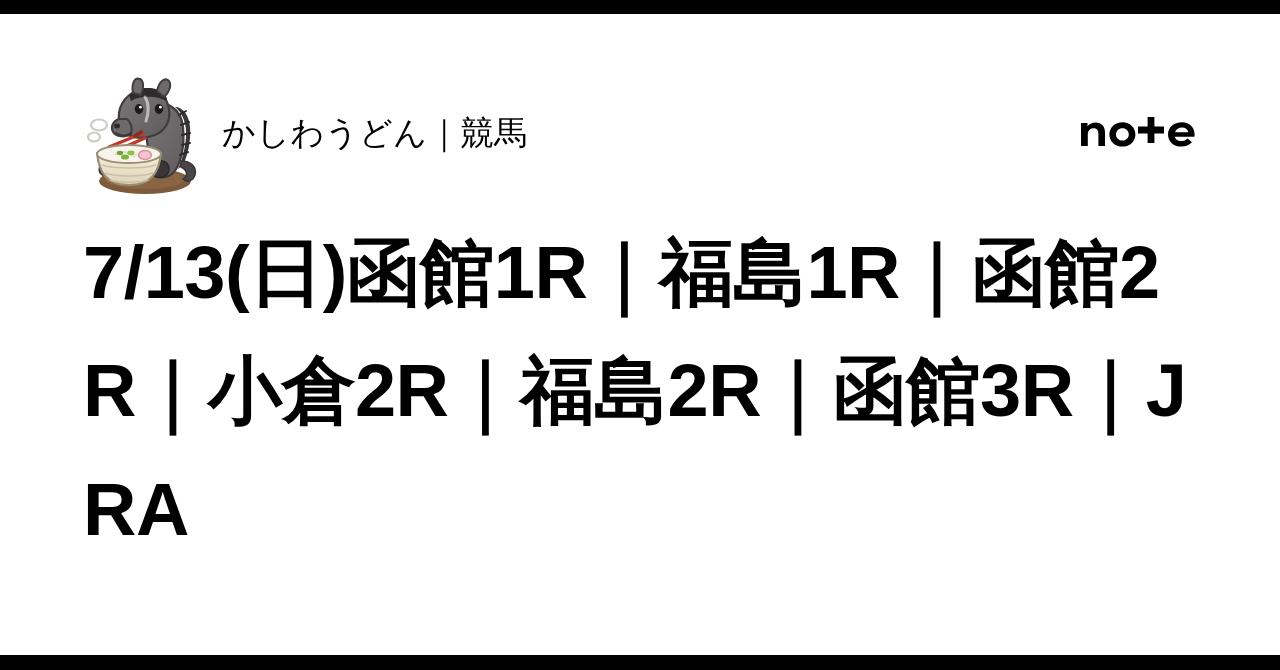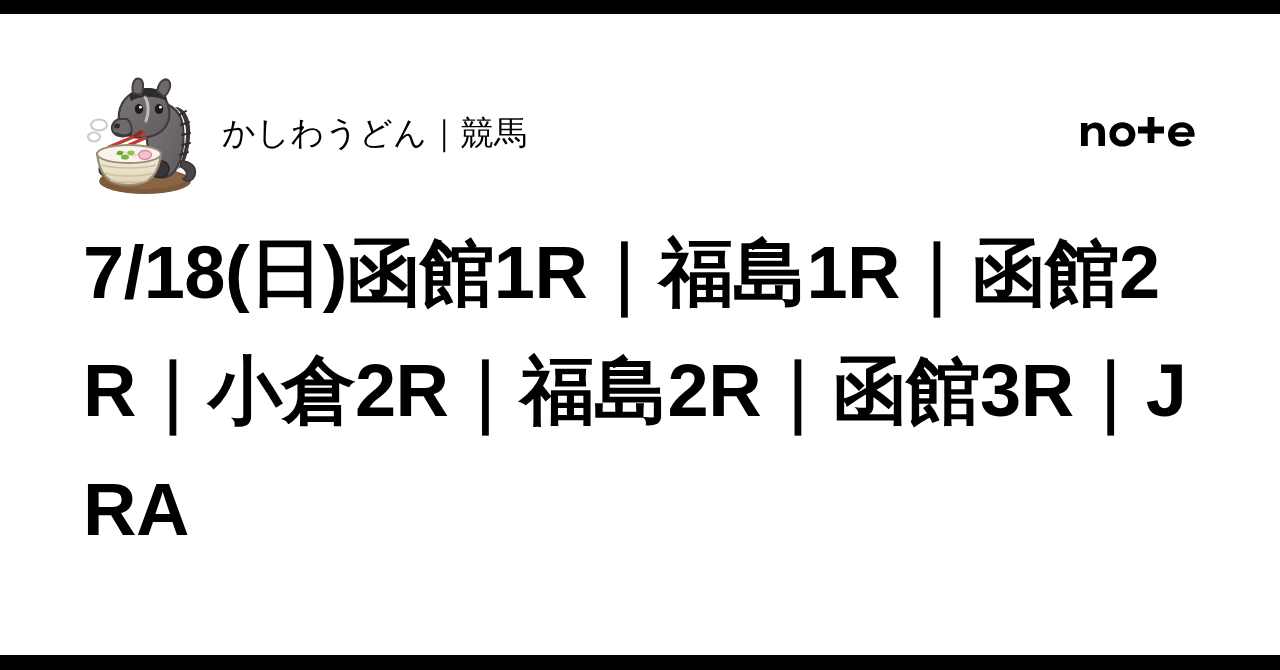--- a/index.html
+++ b/index.html
@@ -221,18 +221,18 @@
                      L95.6 19.7 C96.5 22.4 99 24 102.2 24 C104.8 24 107 23.1 108.6 21.4
                      L113 25.3 C110.4 28.1 106.8 29.6 102.2 29.6 C94.6 29.6 89 24.3 89 17.4
                      C89 10.5 94.6 5.2 103.2 5.2 Z
                      M103 10.6 C99.8 10.6 97 12.4 96 15.3 L109.4 15.3
                      C108.7 12.4 106.2 10.6 103 10.6 Z" fill="#000000"></path>
           </svg>
         </span>
       </div>
     </div>
 
-    <h1 class="headline">7/18(日)函館1R｜福島1R｜函館2R｜小倉2R｜福島2R｜函館3R｜JRA</h1>
+    <h1 class="headline">7/13(日)函館1R｜福島1R｜函館2R｜小倉2R｜福島2R｜函館3R｜JRA</h1>
 
   </div>
 
   <div class="bar bar-bottom"></div>
 </div>
 
 </body></html>

